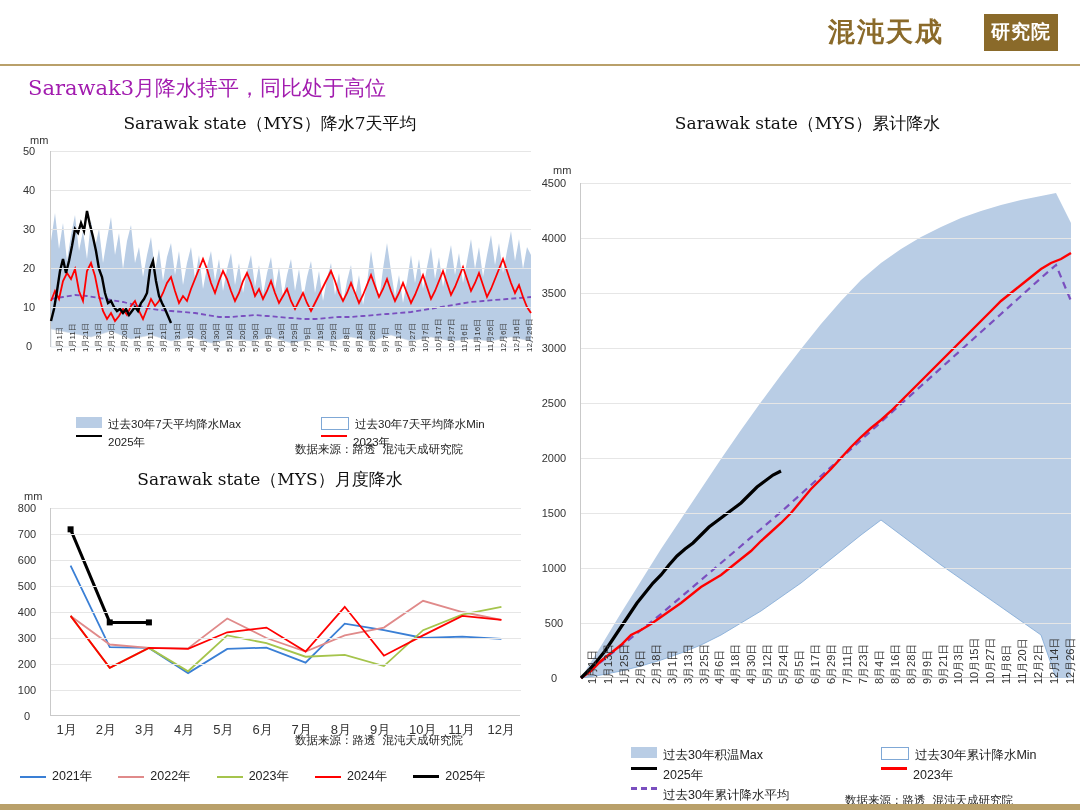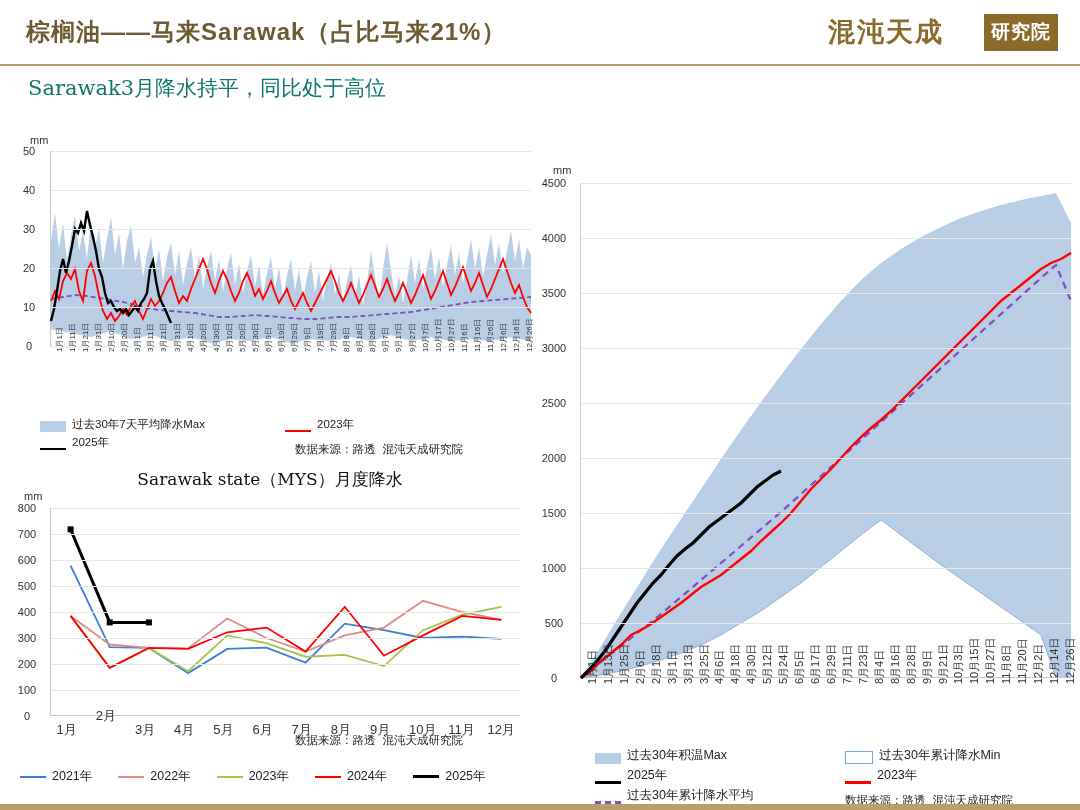--- a/index.html
+++ b/index.html
@@ -33,21 +33,21 @@
   }
   .logo-box{
     position:absolute;right:0;top:4px;
     background:#8a6a2a;color:#fff;
     font-size:19px;font-weight:bold;
     padding:5px 7px 6px 7px;
     letter-spacing:1px;
   }
   .subtitle{
     position:absolute;left:28px;top:74px;
-    font-size:21px;color:#0f766e;
+    font-size:21px;color:#a21caf;
     font-family:"DejaVu Serif", serif;
   }
   
   .panel{position:absolute;}
   .chart-title{
     text-align:center;font-size:17px;color:#111;
     font-family:"DejaVu Serif", serif;
   }
   .unit{
     position:absolute;font-size:11px;color:#333;
@@ -57,41 +57,41 @@
   .gridline{position:absolute;border-top:1px solid #e6e6e6;}
   .xtick{
     position:absolute;font-size:8px;color:#333;
     transform-origin:left top;transform:rotate(-90deg);
     white-space:nowrap;
   }
   .xtick-h{position:absolute;font-size:13px;color:#333;white-space:nowrap;}
   svg{display:block;overflow:visible;}
   
   .legend{position:absolute;font-size:11.5px;color:#222;}
-  .legend-row{display:flex;align-items:flex-end;margin-bottom:3px;}
+  .legend-row{display:flex;align-items:flex-start;margin-bottom:3px;margin-left:36px;}
   .swatch{width:26px;height:11px;margin-right:6px;flex:0 0 auto;}
   .swatch-line{width:26px;height:0;border-top-width:2px;border-top-style:solid;margin-right:6px;flex:0 0 auto;}
   .src{position:absolute;font-size:11.5px;color:#222;font-family:Liberation Mono, monospace;}
   .bottom-legend{position:absolute;font-size:12.5px;color:#222;}
   .bl-row{display:flex;align-items:center;margin-right:26px;}
   .divider-bottom{position:absolute;left:0;bottom:0;width:1080px;height:6px;background:#b9a06a;}
 </style>
 </head>
 <body>
 
 <div class="header">
-  <div class="header-title">棕榈油——马来Sarawak（占比马来21%）</div>
   <div class="logo">
     <div class="logo-cn">混沌天成</div>
     <div class="logo-box">研究院</div>
   </div>
 </div>
 <div class="subtitle">Sarawak3月降水持平，同比处于高位</div>
 
 <div class="panel" style="left:10px;top:112px;width:520px;height:340px;">
+  <div class="chart-title" style="width:520px;">Sarawak state（MYS）降水7天平均</div>
   <div class="unit" style="left:20px;top:22px;">mm</div>
 
   <div class="ytick" style="left:2px;top:33px;">50</div>
   <div class="ytick" style="left:2px;top:72px;">40</div>
   <div class="ytick" style="left:2px;top:111px;">30</div>
   <div class="ytick" style="left:2px;top:150px;">20</div>
   <div class="ytick" style="left:2px;top:189px;">10</div>
   <div class="ytick" style="left:2px;top:228px;">0</div>
 
   <div class="plot" style="left:40px;top:39px;width:480px;height:196px;">
@@ -159,20 +159,24 @@
       <span class="swatch" style="background:#b9cde5;"></span>
       <span>过去30年7天平均降水Max</span>
     </div>
     <div class="legend-row">
       <span class="swatch-line" style="border-top-color:#000000;"></span>
       <span>2025年</span>
     </div>
   </div>
   <div class="legend" style="left:275px;top:305px;width:250px;">
     <div class="legend-row">
+      <span class="swatch" style="background:#ffffff;border:1px solid #7fa8d6;"></span>
+      <span>过去30年7天平均降水Min</span>
+    </div>
+    <div class="legend-row">
       <span class="swatch-line" style="border-top-color:#ff0000;"></span>
       <span>2023年</span>
     </div>
   </div>
   <div class="src" style="left:285px;top:330px;">数据来源：路透 混沌天成研究院</div>
 </div>
 
 <div class="panel" style="left:10px;top:468px;width:520px;height:330px;">
   <div class="chart-title" style="width:520px;">Sarawak state（MYS）月度降水</div>
   <div class="unit" style="left:14px;top:22px;">mm</div>
@@ -203,21 +207,21 @@
         <path d="M19.583333333333332,107.89999999999999 L58.75,159.9 L97.91666666666666,139.88 L137.08333333333334,140.92000000000002 L176.25,124.28 L215.41666666666666,119.60000000000001 L254.58333333333334,143.51999999999998 L293.74999999999994,98.8 L332.91666666666663,147.68 L372.0833333333333,127.39999999999999 L411.24999999999994,107.89999999999999 L450.41666666666663,111.8" fill="none" stroke="#ff0000" stroke-width="1.8"></path>
         <path d="M19.583333333333332,21.319999999999993 L58.75,114.39999999999999 L97.91666666666666,114.39999999999999" fill="none" stroke="#000000" stroke-width="3"></path>
         <rect x="16.583333333333332" y="18.319999999999993" width="6" height="6" fill="#000000"></rect>
         <rect x="55.75" y="111.39999999999999" width="6" height="6" fill="#000000"></rect>
         <rect x="94.91666666666666" y="111.39999999999999" width="6" height="6" fill="#000000"></rect>
       </svg>
   </div>
 
   <div id="mo-xticks">
       <div class="xtick-h" style="left: 46.5833px; top: 253px;">1月</div>
-      <div class="xtick-h" style="left: 85.75px; top: 239px;">2月</div>
+      <div class="xtick-h" style="left: 85.75px; top: 253px;">2月</div>
       <div class="xtick-h" style="left: 124.917px; top: 253px;">3月</div>
       <div class="xtick-h" style="left: 164.083px; top: 253px;">4月</div>
       <div class="xtick-h" style="left: 203.25px; top: 253px;">5月</div>
       <div class="xtick-h" style="left: 242.417px; top: 253px;">6月</div>
       <div class="xtick-h" style="left: 281.583px; top: 253px;">7月</div>
       <div class="xtick-h" style="left: 320.75px; top: 253px;">8月</div>
       <div class="xtick-h" style="left: 359.917px; top: 253px;">9月</div>
       <div class="xtick-h" style="left: 399.083px; top: 253px;">10月</div>
       <div class="xtick-h" style="left: 438.25px; top: 253px;">11月</div>
       <div class="xtick-h" style="left: 477.417px; top: 253px;">12月</div>
@@ -243,20 +247,21 @@
       <span>2024年</span>
     </div>
     <div class="bl-row">
       <span class="swatch-line" style="border-top-color:#000000;border-top-width:3px;"></span>
       <span>2025年</span>
     </div>
   </div>
 </div>
 
 <div class="panel" style="left:535px;top:112px;width:545px;height:690px;">
+  <div class="chart-title" style="width:545px;top:0;position:absolute;">Sarawak state（MYS）累计降水</div>
   <div class="unit" style="left:18px;top:52px;">mm</div>
 
   <div class="ytick" style="left:2px;top:65px;">4500</div>
   <div class="ytick" style="left:2px;top:120px;">4000</div>
   <div class="ytick" style="left:2px;top:175px;">3500</div>
   <div class="ytick" style="left:2px;top:230px;">3000</div>
   <div class="ytick" style="left:2px;top:285px;">2500</div>
   <div class="ytick" style="left:2px;top:340px;">2000</div>
   <div class="ytick" style="left:2px;top:395px;">1500</div>
   <div class="ytick" style="left:2px;top:450px;">1000</div>

